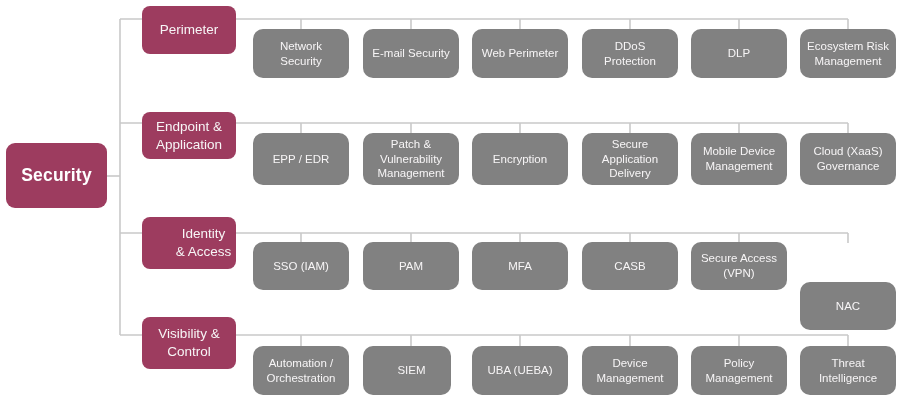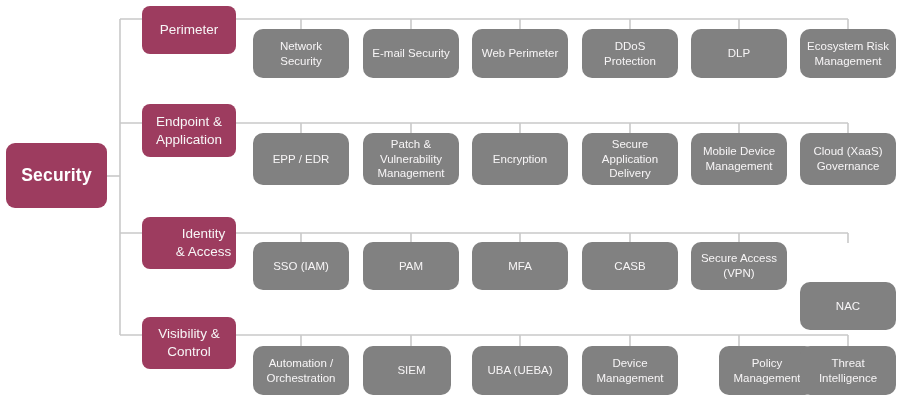--- a/index.html
+++ b/index.html
@@ -76,21 +76,21 @@
         <path d="M520,335 V347"></path>
       <path d="M630,335 V347"></path>
         <path d="M739,335 V347"></path>
         <path d="M848,335 V347"></path>
     </g>
   </svg>
 
   <div class="node root" style="left:6px;top:143px;width:101px;height:65px;">Security</div>
 
   <div class="node category" style="left:142px;top:6px;width:94px;height:48px;">Perimeter</div>
-  <div class="node category" style="left:142px;top:104px;width:94px;height:53px;">Endpoint &amp;
+  <div class="node category" style="left:142px;top:112px;width:94px;height:47px;">Endpoint &amp;
 Application</div>
   <div class="node category" style="left:142px;top:217px;width:94px;height:52px;padding-left:32px;">Identity
 &amp; Access</div>
   <div class="node category" style="left:142px;top:317px;width:94px;height:52px;">Visibility &amp;
 Control</div>
 
   <div class="node child" style="left:253px;top:29px;width:96px;height:49px;">Network
 Security</div>
   <div class="node child" style="left:363px;top:29px;width:96px;height:49px;">E-mail Security</div>
   <div class="node child" style="left:472px;top:29px;width:96px;height:49px;">Web Perimeter</div>
@@ -120,18 +120,18 @@
   <div class="node child" style="left:691px;top:242px;width:96px;height:48px;">Secure Access
 (VPN)</div>
   <div class="node child" style="left:800px;top:244px;width:96px;height:48px;margin-top:38px;">NAC</div>
 
   <div class="node child" style="left:253px;top:346px;width:96px;height:49px;">Automation /
 Orchestration</div>
   <div class="node child" style="left:363px;top:346px;width:88px;height:49px;padding-left:12px;">SIEM</div>
   <div class="node child" style="left:472px;top:346px;width:96px;height:49px;">UBA (UEBA)</div>
   <div class="node child" style="left:582px;top:346px;width:96px;height:49px;">Device
 Management</div>
-  <div class="node child" style="left:691px;top:346px;width:96px;height:49px;margin-left:28px;">Policy
+  <div class="node child" style="left:691px;top:346px;width:96px;height:49px;">Policy
 Management</div>
   <div class="node child" style="left:800px;top:346px;width:96px;height:49px;">Threat
 Intelligence</div>
 
 </div>
 
 </body></html>

